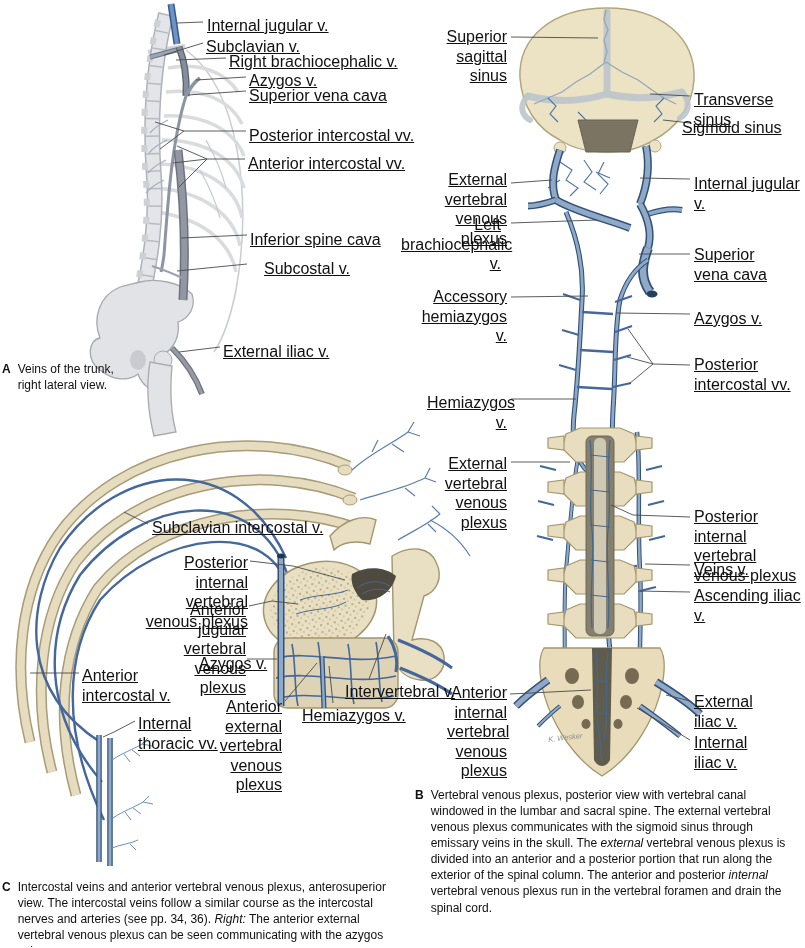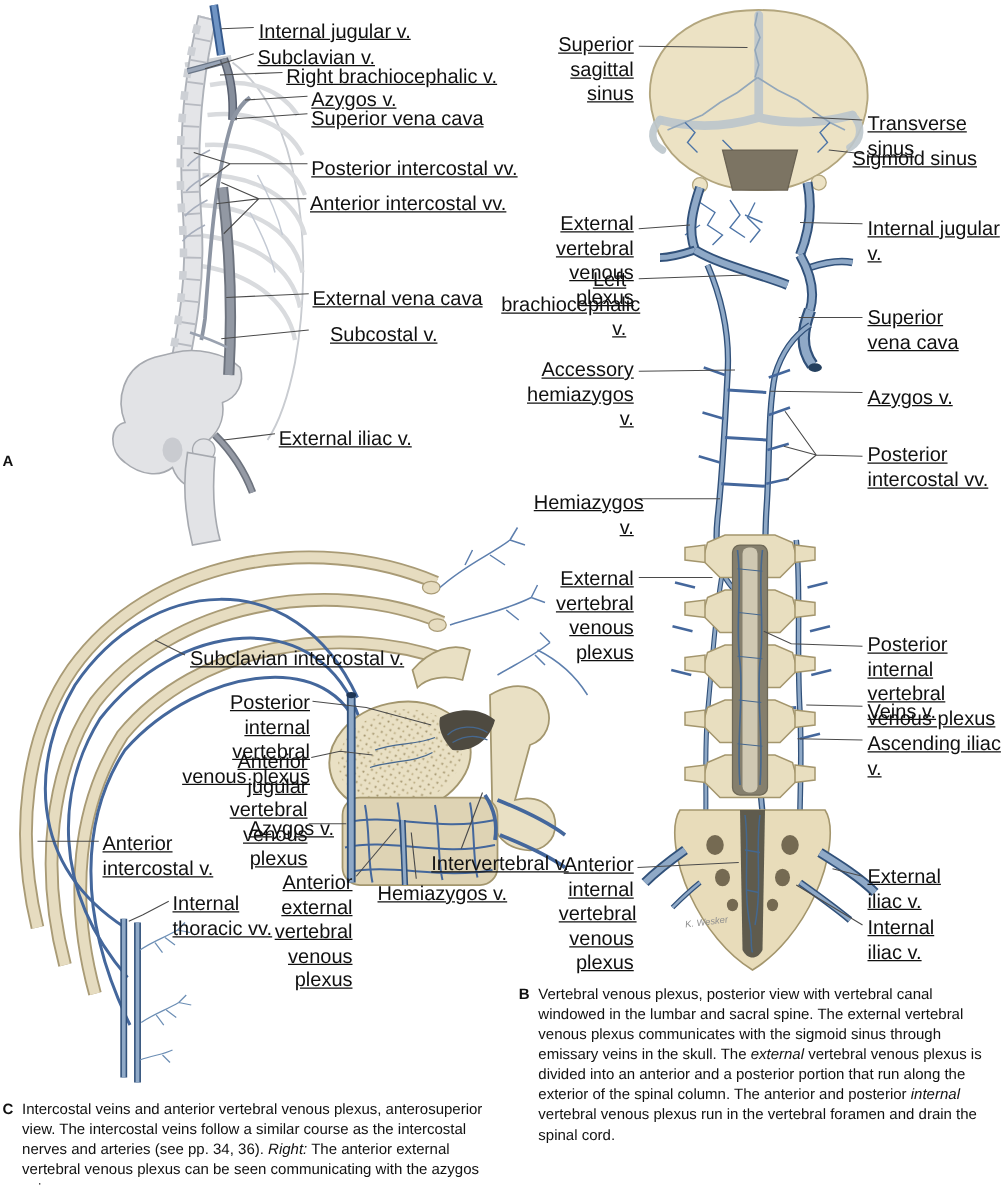--- a/index.html
+++ b/index.html
@@ -351,21 +351,21 @@
   </g>
 </svg>
 
 <div class="lbl" style="left:207px;top:16px">Internal jugular v.</div>
 <div class="lbl" style="left:206px;top:37px">Subclavian v.</div>
 <div class="lbl" style="left:229px;top:52px">Right brachiocephalic v.</div>
 <div class="lbl" style="left:249px;top:71px">Azygos v.</div>
 <div class="lbl" style="left:249px;top:86px">Superior vena cava</div>
 <div class="lbl" style="left:249px;top:126px">Posterior intercostal vv.</div>
 <div class="lbl" style="left:248px;top:154px">Anterior intercostal vv.</div>
-<div class="lbl" style="left:250px;top:230px">External vena cava</div>
+<div class="lbl" style="left:250px;top:230px">Inferior spine cava</div>
 <div class="lbl" style="left:264px;top:259px">Subcostal v.</div>
 <div class="lbl" style="left:223px;top:342px">External iliac v.</div>
 
 <div class="lbl r" style="left:417px;top:27px;width:90px">Superior
 sagittal sinus</div>
 <div class="lbl" style="left:694px;top:90px">Transverse sinus</div>
 <div class="lbl" style="left:682px;top:118px">Sigmoid sinus</div>
 <div class="lbl r" style="left:407px;top:170px;width:100px">External vertebral
 venous plexus</div>
 <div class="lbl" style="left:694px;top:174px">Internal jugular v.</div>
@@ -409,20 +409,21 @@
 venous plexus</div>
 <div class="lbl" style="left:138px;top:714px">Internal
 thoracic vv.</div>
 <div class="lbl" style="left:302px;top:706px">Hemiazygos v.</div>
 <div class="lbl" style="left:345px;top:682px">Intervertebral v.</div>
 
 <div id="signature">K. Wesker</div>
 
 <div class="cap" style="left:2px;top:361px;width:130px">
   <span class="letter">A</span>
+  <span class="body" style="width:112px">Veins of the trunk, right lateral view.</span>
 </div>
 
 <div class="cap" style="left:415px;top:787px;width:388px">
   <span class="letter">B</span>
   <span class="body" style="width:368px"><span>Vertebral venous plexus, posterior view with vertebral canal windowed in the lumbar and sacral spine. The external vertebral venous plexus communicates with the sigmoid sinus through emissary veins in the skull. The </span><i>external</i><span> vertebral venous plexus is divided into an anterior and a posterior portion that run along the exterior of the spinal column. The anterior and posterior </span><i>internal</i><span> vertebral venous plexus run in the vertebral foramen and drain the spinal cord.</span></span>
 </div>
 
 <div class="cap" style="left:2px;top:879px;width:402px">
   <span class="letter">C</span>
   <span class="body" style="width:384px"><span>Intercostal veins and anterior vertebral venous plexus, anterosuperior view. The intercostal veins follow a similar course as the intercostal nerves and arteries (see pp. 34, 36). </span><i>Right:</i><span> The anterior external vertebral venous plexus can be seen communicating with the azygos vein.</span></span>

